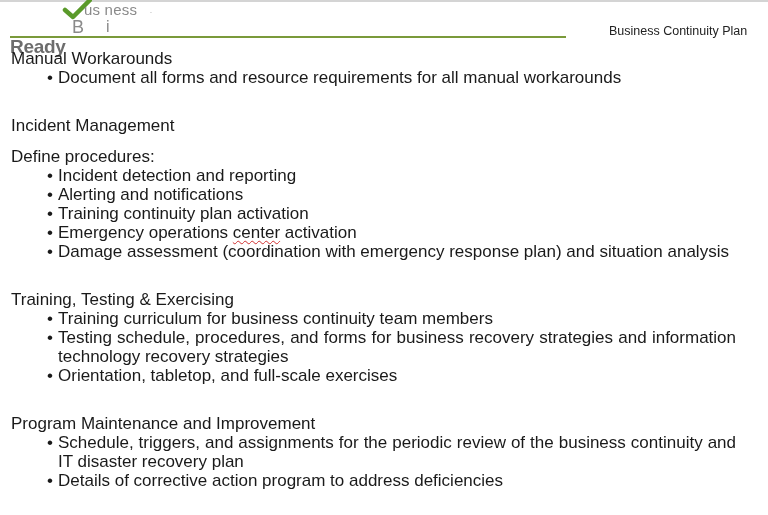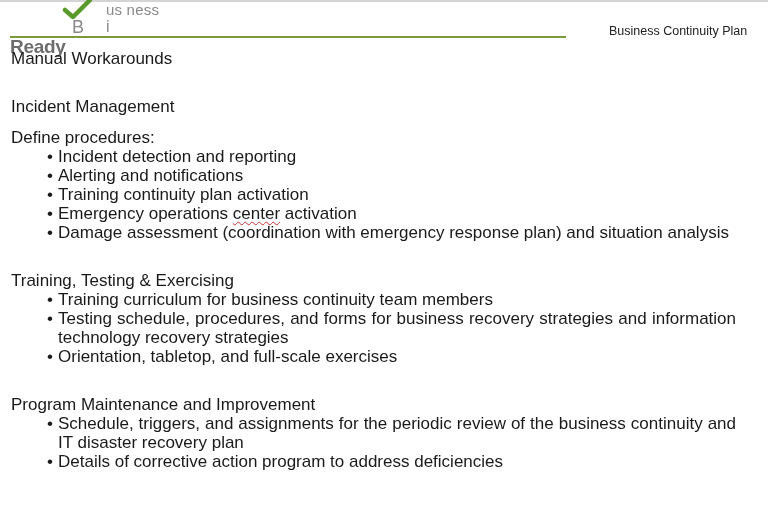--- a/index.html
+++ b/index.html
@@ -8,21 +8,21 @@
       background: #ffffff;
       font-family: "Liberation Sans", sans-serif;
       color: #1a1a1a;
       position: relative;
     }
     .top-border { position: absolute; left: 0; top: 0; width: 768px; height: 2px; background: #d4d4d4; }
     .logo { position: absolute; left: 10px; top: 0; width: 150px; height: 40px; }
     .logo .ready { position: absolute; left: 0; top: 16px; font-size: 19px; font-weight: bold; color: #6d6d6d; letter-spacing: -0.3px; margin-top: 20px; }
     .logo .b { position: absolute; left: 62px; top: 17px; font-size: 18px; color: #8a8a8a; }
     .logo .i { position: absolute; left: 96px; top: 18px; font-size: 16px; color: #8a8a8a; }
-    .logo .usness { position: absolute; left: 96px; top: 1px; font-size: 15px; color: #8a8a8a; letter-spacing: 0.2px; }
+    .logo .usness { position: absolute; left: 74px; top: 1px; font-size: 15px; color: #8a8a8a; letter-spacing: 0.2px; }
     .logo .dot { position: absolute; left: 140px; top: 7px; font-size: 7px; color: #8a8a8a; }
     .logo .check { position: absolute; left: 52px; top: -2px; width: 30px; height: 22px; }
     .header-rule { position: absolute; left: 10px; top: 36px; width: 556px; height: 2px; background: #7a9a3a; }
     .header-title { position: absolute; left: 609px; top: 24px; font-size: 12.5px; color: #222; }
     .content { position: absolute; left: 11px; top: 49px; font-size: 17px; line-height: 19px; }
     .section-title { margin: 0; }
     ul { margin: 0; padding: 0; list-style: none; }
     li { position: relative; padding-left: 47px; padding-right: 30px; width: 678px; text-align: justify; }
     li::before { content: "•"; position: absolute; left: 36px; }
     .gap1 { height: 29px; }
@@ -44,20 +44,23 @@
   <span class="i">i</span>
   <span class="usness">us ness</span>
   <span class="dot">.</span>
 </div>
 <div class="header-rule"></div>
 <div class="header-title">Business Continuity Plan</div>
 
 <div class="content">
   <div>
     <p class="section-title">Manual Workarounds</p>
+    <ul>
+      <li>Document all forms and resource requirements for all manual workarounds</li>
+    </ul>
   </div>
   <div class="gap1"></div>
   <div>
     <p class="section-title">Incident Management</p>
     <div class="gap-small"></div>
     <p class="section-title">Define procedures:</p>
     <ul>
       <li>Incident detection and reporting</li>
       <li>Alerting and notifications</li>
       <li>Training continuity plan activation</li>

